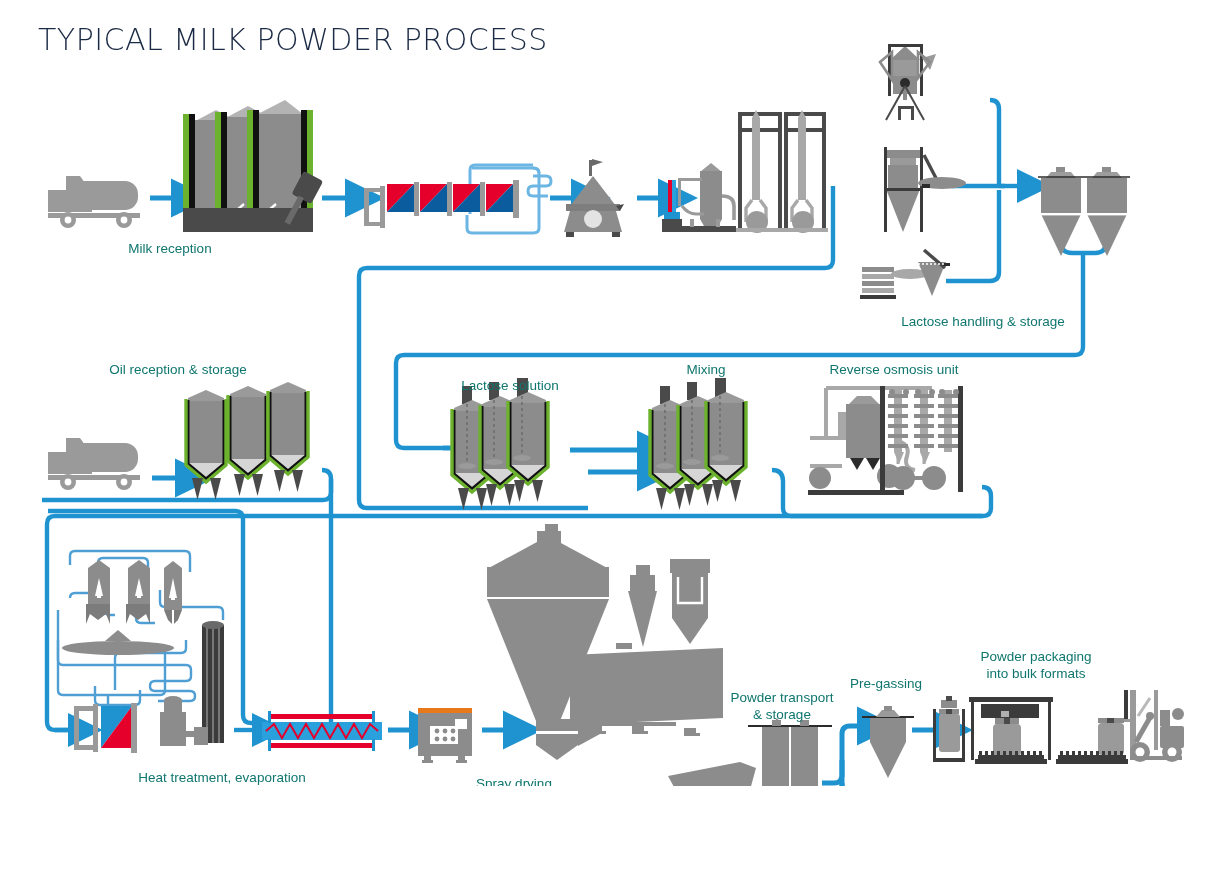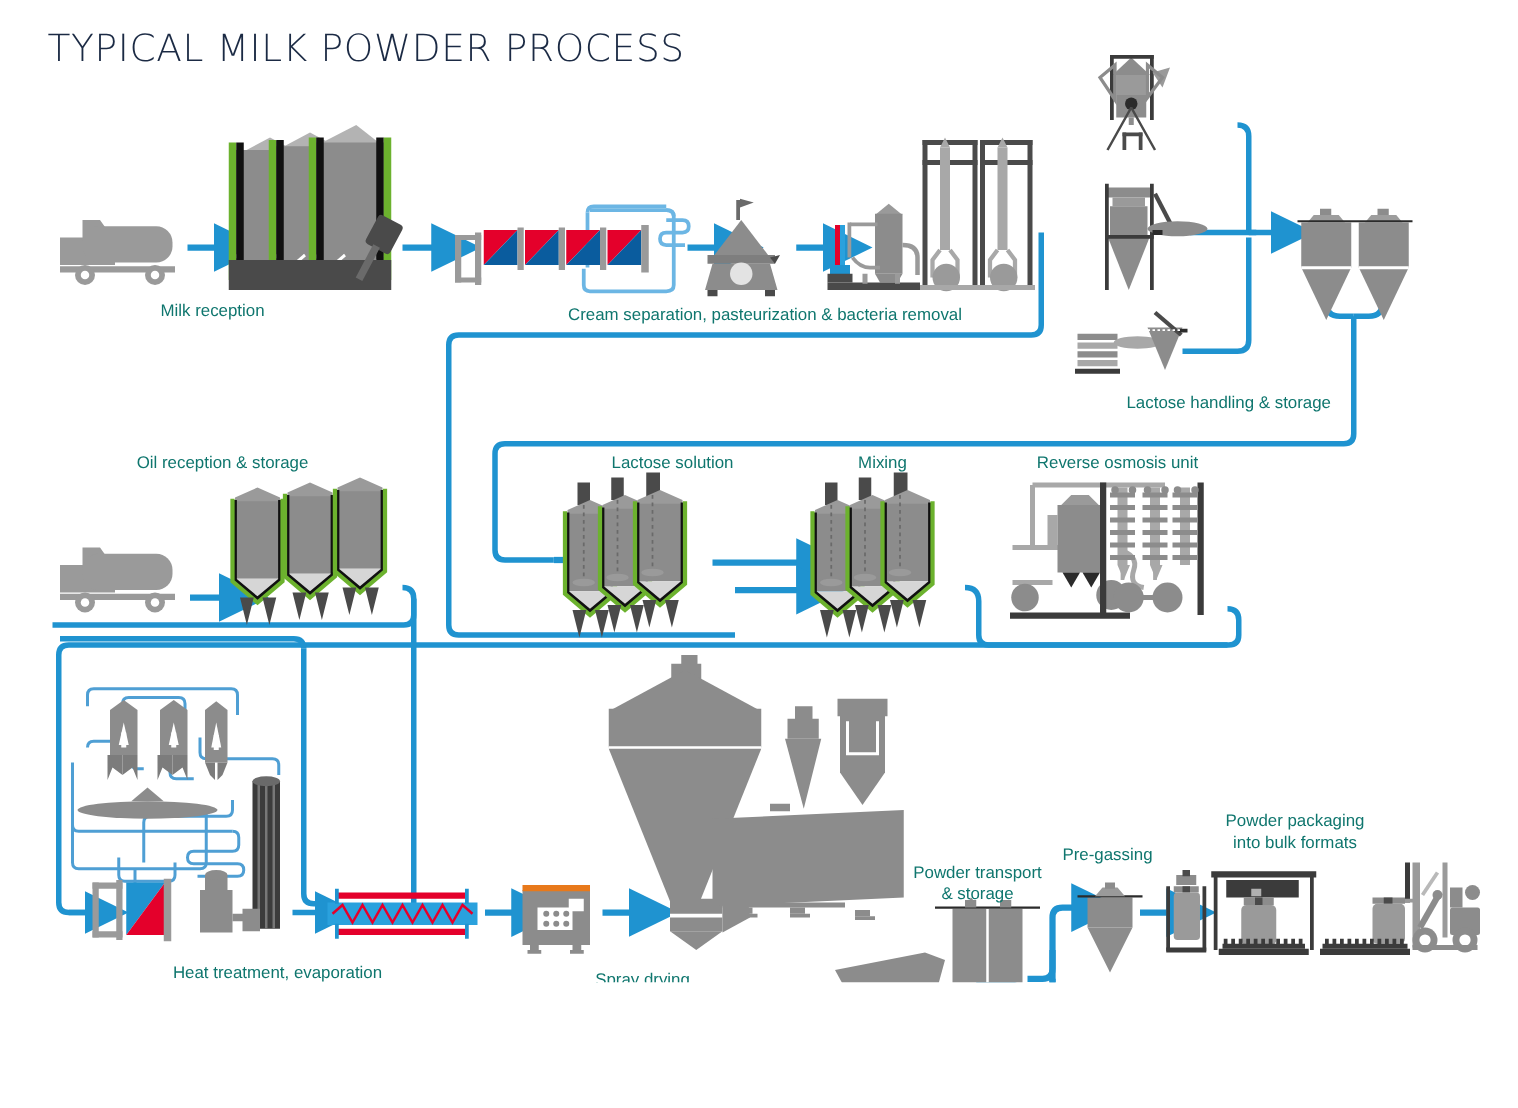--- a/index.html
+++ b/index.html
@@ -726,24 +726,23 @@
       <rect x="1000" y="860" width="34" height="5" fill="#9a9a9a"></rect>
       <rect x="1040" y="860" width="34" height="5" fill="#b9b9b9"></rect>
       <rect x="1000" y="868" width="34" height="5" fill="#b9b9b9"></rect>
       <rect x="1040" y="868" width="34" height="5" fill="#9a9a9a"></rect>
       <rect x="996" y="876" width="80" height="5" fill="#3b3b3b"></rect>
       <rect x="1026" y="872" width="18" height="5" fill="#fff"></rect>
     </g>
   </svg>
 
   <div class="lbl c" style="left:170px;top:241px;">Milk reception</div>
-  <div class="lbl c" style="left:612px;top:244px;">Cream separation, pasteurization &amp; bacteria removal</div>
   <div class="lbl c" style="left:983px;top:314px;">Lactose handling &amp; storage</div>
   <div class="lbl c" style="left:178px;top:362px;">Oil reception &amp; storage</div>
-  <div class="lbl c" style="left:510px;top:362px;margin-left:28px;">Lactose solution</div>
+  <div class="lbl c" style="left:510px;top:378px;">Lactose solution</div>
   <div class="lbl c" style="left:706px;top:362px;text-align:right;">Mixing</div>
   <div class="lbl c" style="left:894px;top:362px;">Reverse osmosis unit</div>
   <div class="lbl c" style="left:222px;top:770px;">Heat treatment, evaporation</div>
   <div class="lbl c" style="left:514px;top:770px;margin-top:6px;">Spray drying</div>
   <div class="lbl c" style="left:782px;top:690px;">Powder transport</div>
   <div class="lbl c" style="left:782px;top:707px;">&amp; storage</div>
   <div class="lbl c" style="left:886px;top:676px;">Pre-gassing</div>
   <div class="lbl c" style="left:1036px;top:649px;">Powder packaging</div>
   <div class="lbl c" style="left:1036px;top:666px;">into bulk formats</div>
 

